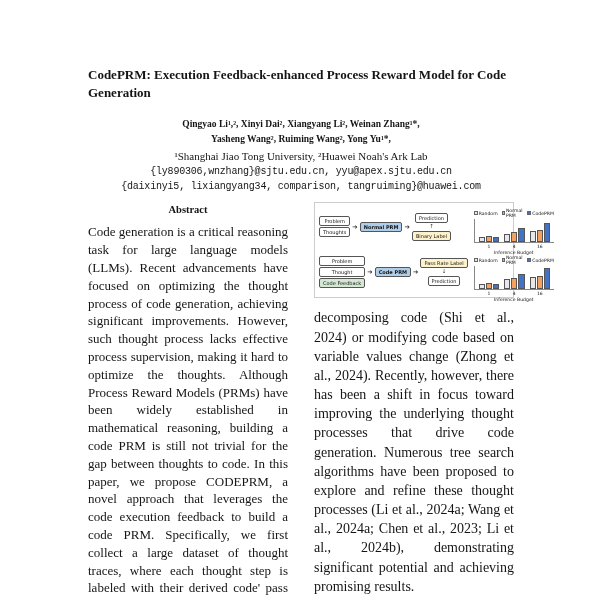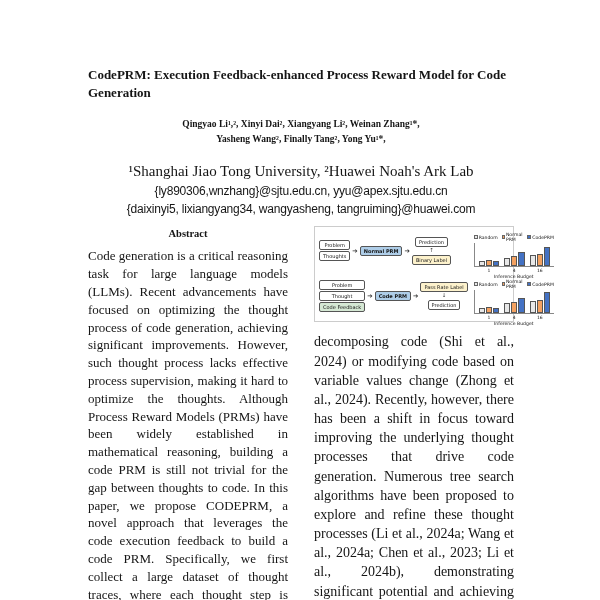--- a/index.html
+++ b/index.html
@@ -9,24 +9,24 @@
     font-family: "Liberation Serif", serif; color: #151515;
     overflow: hidden; position: relative;
     padding: 66px 86px 0 88px;
   }
   .title {
     font-size: 13px; font-weight: bold; 
     line-height: 1.4; margin-bottom: 15px;
   }
   .authors { text-align: center; font-size: 9.5px; line-height: 1.5; }
   .authors-line { font-weight: bold; }
-  .affil { font-size: 15px; margin-top: 14px; }
+  .affil { font-size: 11px; margin-top: 2px; }
   .email {
-    font-family: Liberation Sans, sans-serif;
-    font-size: 12px; letter-spacing: -0.2px;
+    font-family: Liberation Mono, monospace;
+    font-size: 10px; letter-spacing: -0.2px;
   }
   .columns { display: flex; gap: 26px; margin-top: 8px; }
   .col { flex: 1; min-width: 0; }
   .abstract-heading {
     text-align: center; font-weight: bold; font-size: 10.5px; margin: 2px 0 8px;
   }
   .abstract-text {
     font-size: 13px; line-height: 1.37; text-align: justify;
   }
   .body-text {
@@ -89,24 +89,24 @@
 </style>
 </head>
 <body>
 
 <div class="page">
 
   <header class="paper-header">
     <h1 class="title">CodePRM: Execution Feedback-enhanced Process Reward Model for Code Generation</h1>
     <div class="authors">
       <div class="authors-line">Qingyao Li¹,², Xinyi Dai², Xiangyang Li², Weinan Zhang¹*,</div>
-      <div class="authors-line">Yasheng Wang², Finally Tang², Yong Yu¹*,</div>
+      <div class="authors-line">Yasheng Wang², Ruiming Wang², Yong Yu¹*,</div>
       <div class="affil">¹Shanghai Jiao Tong University, ²Huawei Noah's Ark Lab</div>
       <div class="email">{ly890306,wnzhang}@sjtu.edu.cn, yyu@apex.sjtu.edu.cn</div>
-      <div class="email">{daixinyi5, lixiangyang34, wangyasheng, tangruiming}@huawei.com</div>
+      <div class="email">{daixinyi5, lixiangyang34, comparison, tangruiming}@huawei.com</div>
     </div>
   </header>
 
   <div class="columns">
 
     <div class="col left">
       <div class="abstract-heading">Abstract</div>
       <p class="abstract-text">Code generation is a critical reasoning task for large language models (LLMs). Recent advancements have focused on optimizing the thought process of code generation, achieving significant improvements. However, such thought process lacks effective process supervision, making it hard to optimize the thoughts. Although Process Reward Models (PRMs) have been widely established in mathematical reasoning, building a code PRM is still not trivial for the gap between thoughts to code. In this paper, we propose CODEPRM, a novel approach that leverages the code execution feedback to build a code PRM. Specifically, we first collect a large dataset of thought traces, where each thought step is labeled with their derived code' pass rates, accompanied by the corresponding code snippets, and execution feedback. During training, we train a PRM to take both the reasoning process and code execution feedback as input to score individual thought steps, enabling it to leverage code execution results to distinguish between high-quality and low-quality thought steps. Finally, to use the PRM during inference, we develop a Generate-Verify-Refine (GVR) pipeline where the CODE-PRM serves as a process verifier to dynamically identify and correct errors in the thought process during code search. Experimental results demonstrate that CODEPRM with the in-</p>
     </div>
 

